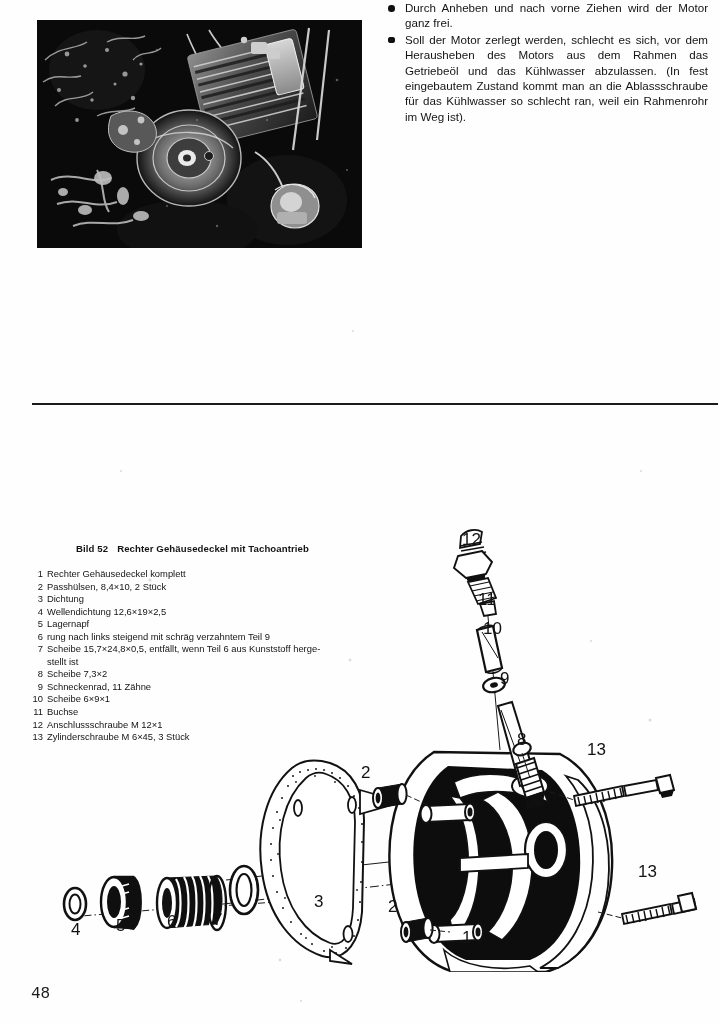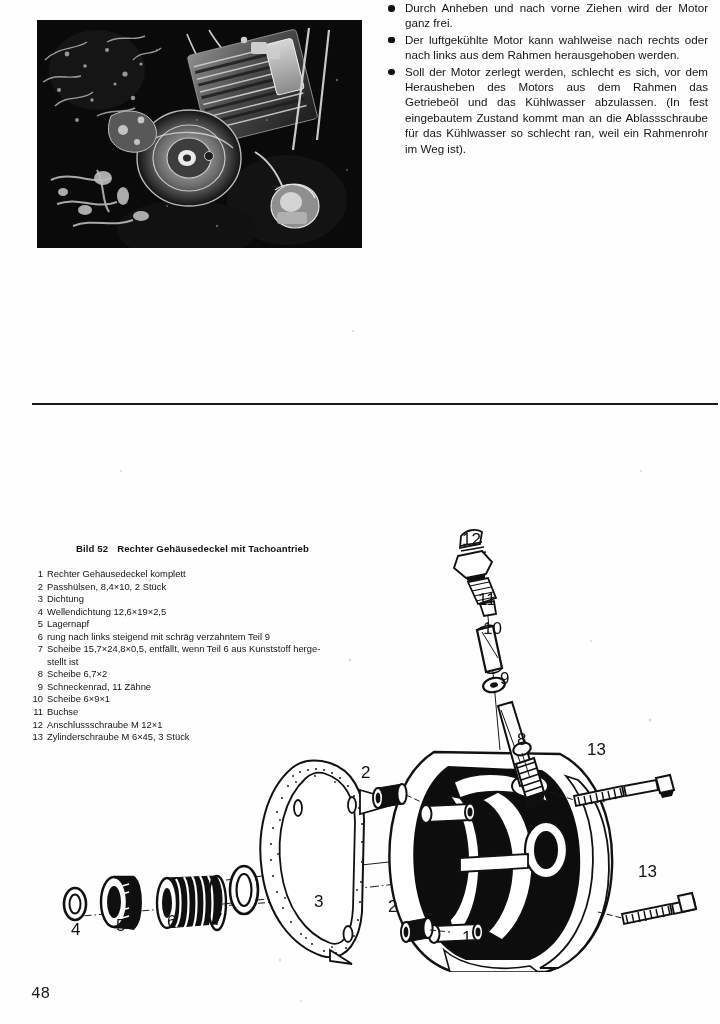--- a/index.html
+++ b/index.html
@@ -314,24 +314,20 @@
   <div id="bullet-column">
     <div class="bullet-item">
       <span class="bullet-dot"></span>
       <span>Durch Anheben und nach vorne Ziehen wird der Motor ganz frei.</span>
     </div>
     <div class="bullet-item">
       <span class="bullet-dot"></span>
     </div>
     <div class="bullet-item">
       <span class="bullet-dot"></span>
-      <span>Der luftgekühlte Motor kann wahlweise nach rechts oder nach links aus dem Rahmen herausgehoben werden.</span>
-    </div>
-    <div class="bullet-item">
-      <span class="bullet-dot"></span>
       <span>Soll der Motor zerlegt werden, schlecht es sich, vor dem Herausheben des Motors aus dem Rahmen das Getriebeöl und das Kühlwasser abzulassen. (In fest eingebautem Zustand kommt man an die Ablassschraube für das Kühlwasser so schlecht ran, weil ein Rahmenrohr im Weg ist).</span>
     </div>
   </div>
 
   <div id="divider"></div>
 
   <div id="fig52-heading">
     <span class="h-num">Bild 52</span><span>Rechter Gehäusedeckel mit Tachoantrieb</span>
   </div>
 
@@ -353,21 +349,21 @@
         <span class="part-text">Wellendichtung 12,6×19×2,5</span>
       </div>
     <div class="part-row">
         <span class="part-num">5</span>
         <span class="part-text">Lagernapf</span>
       </div>
     <div class="part-row"><span class="part-num">6</span><span class="cont">rung nach links steigend mit schräg verzahntem Teil 9</span></div>
     <div class="part-row"><span class="part-num">7</span><span class="part-text">Scheibe 15,7×24,8×0,5, entfällt, wenn Teil 6 aus Kunststoff herge-</span><span class="cont">stellt ist</span></div>
     <div class="part-row">
         <span class="part-num">8</span>
-        <span class="part-text">Scheibe 6,7×2</span>
+        <span class="part-text">Scheibe 7,3×2</span>
       </div>
     <div class="part-row">
         <span class="part-num">9</span>
         <span class="part-text">Schneckenrad, 11 Zähne</span>
       </div>
     <div class="part-row">
         <span class="part-num">10</span>
         <span class="part-text">Scheibe 6×9×1</span>
       </div>
     <div class="part-row">

